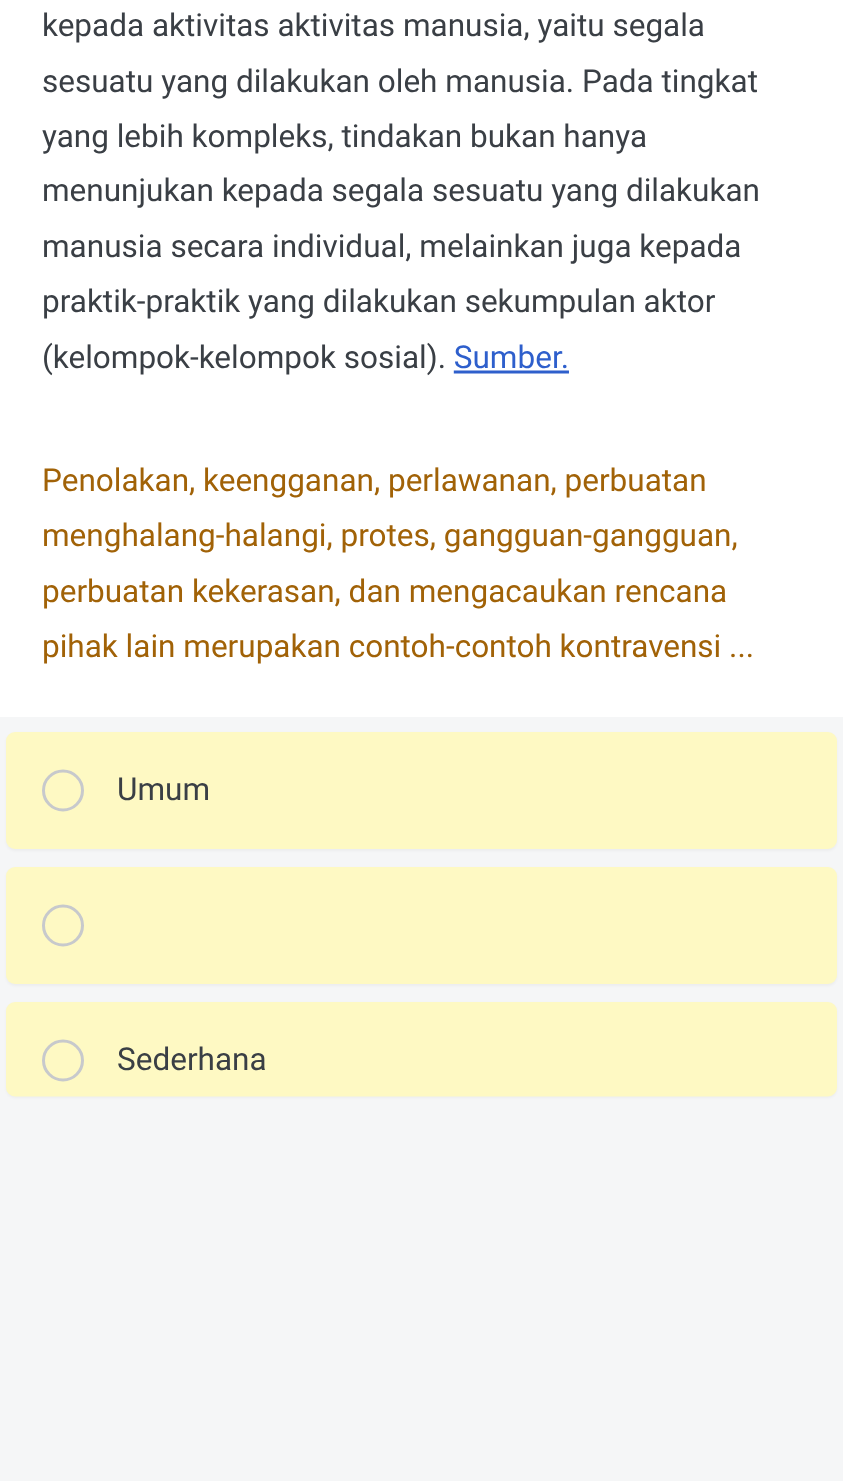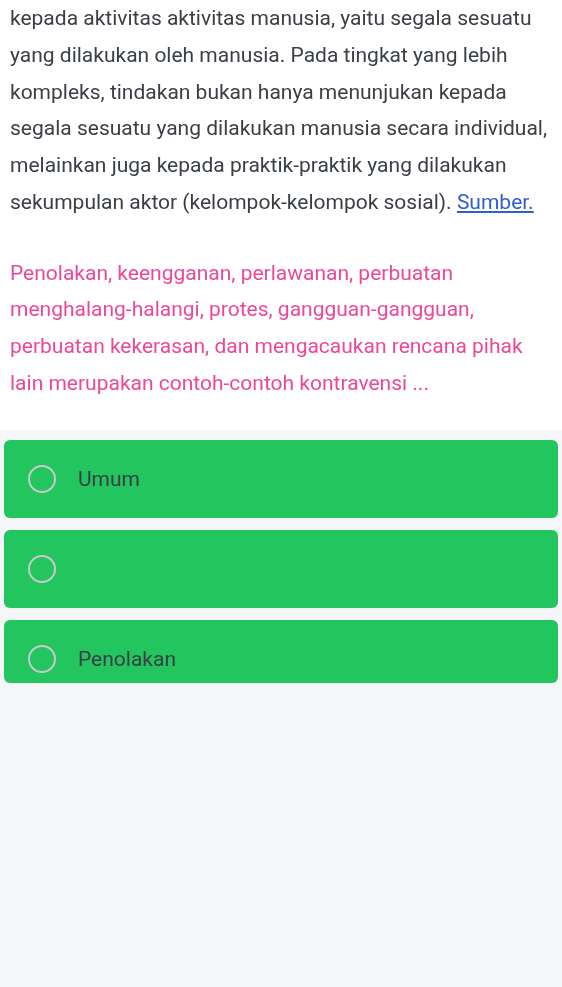--- a/index.html
+++ b/index.html
@@ -8,48 +8,48 @@
       box-sizing: border-box;
     }
     body {
       font-family: -apple-system, BlinkMacSystemFont, 'Segoe UI', Roboto, Helvetica, Arial, sans-serif;
       background: #f5f6f7;
       width: 562px;
       height: 987px;
       overflow: hidden;
     }
     .content-area {
-      padding: 0 10px;
+      padding: 0 28px;
       background: #ffffff;
     }
     .passage-text {
       color: #3a3f45;
       font-size: 21px;
       line-height: 1.75;
       padding-bottom: 4px;
     }
     .source-link {
       color: #2e5fcc;
       text-decoration: underline;
       font-size: 21px;
       line-height: 1.75;
     }
     .question-text {
-      color: #ec4899;
+      color: #a16207;
       font-size: 21px;
       line-height: 1.75;
-      margin-top: 30px;
+      margin-top: 42px;
       padding-bottom: 28px;
     }
     .options-wrapper {
       background: #f5f6f7;
       padding-top: 10px;
     }
     .option-card {
-      background: #22c55e;
+      background: #fef9c3;
       border-radius: 6px;
       margin: 0 4px 12px 4px;
       padding: 25px 24px;
       display: flex;
       align-items: center;
       box-shadow: 0 1px 2px rgba(0,0,0,0.04);
     }
     .radio-circle {
       width: 28px;
       height: 28px;
@@ -81,15 +81,15 @@
 <div class="options-wrapper">
   <div class="option-card">
     <div class="radio-circle"></div>
     <div class="option-label">Umum</div>
   </div>
   <div class="option-card">
     <div class="radio-circle"></div>
   </div>
   <div class="option-card last">
     <div class="radio-circle"></div>
-    <div class="option-label">Penolakan</div>
+    <div class="option-label">Sederhana</div>
   </div>
 </div>
 
 </body></html>

